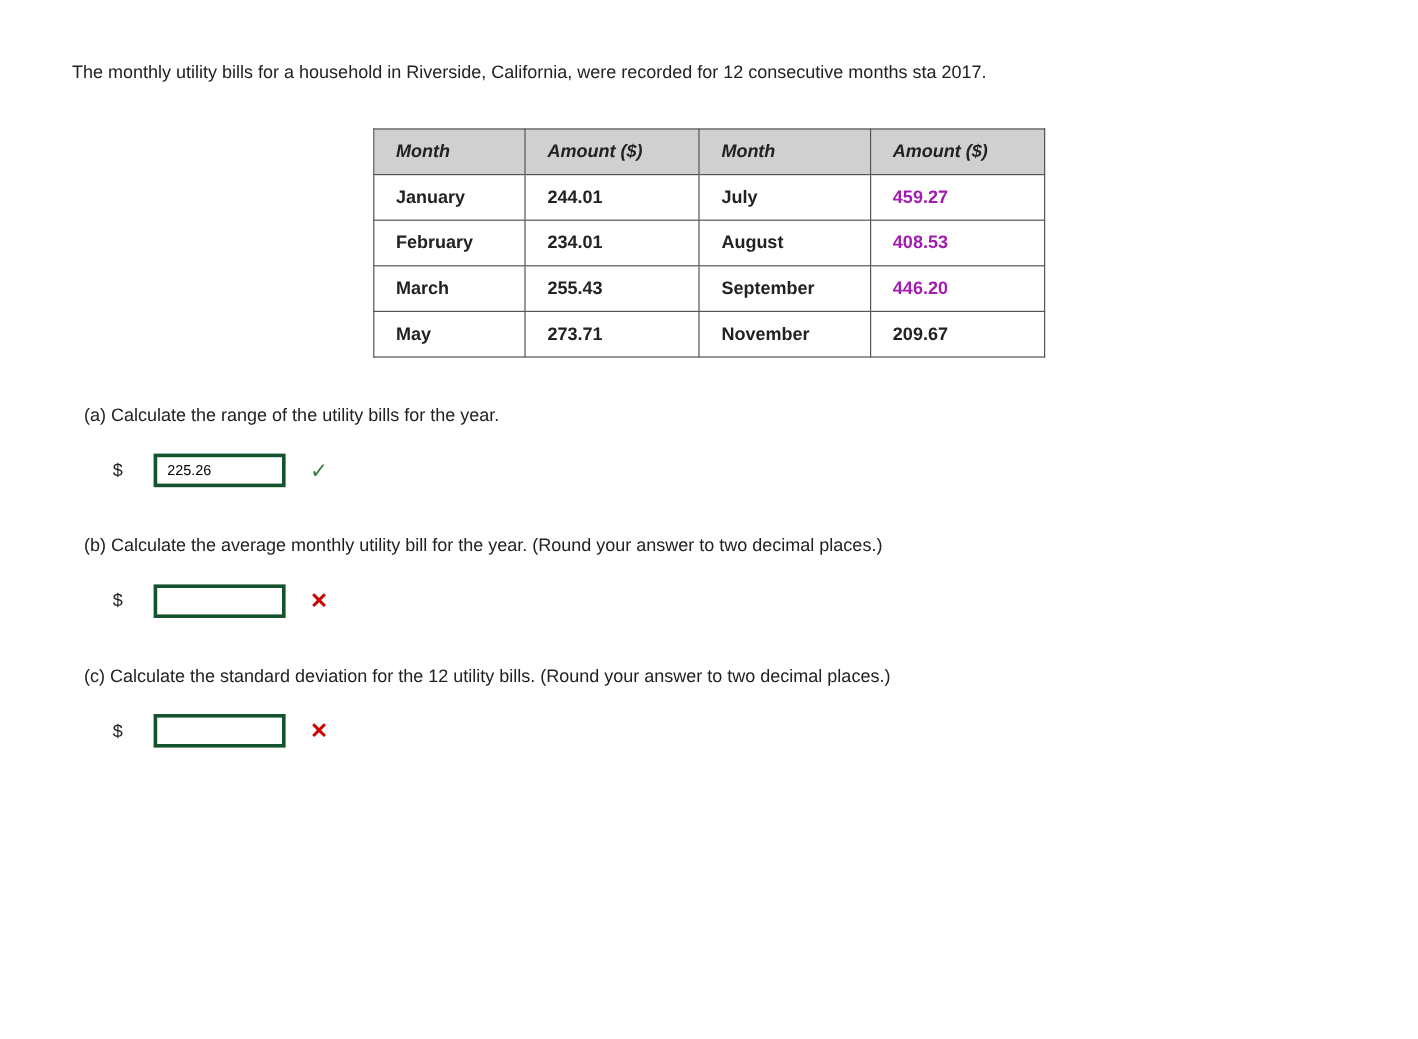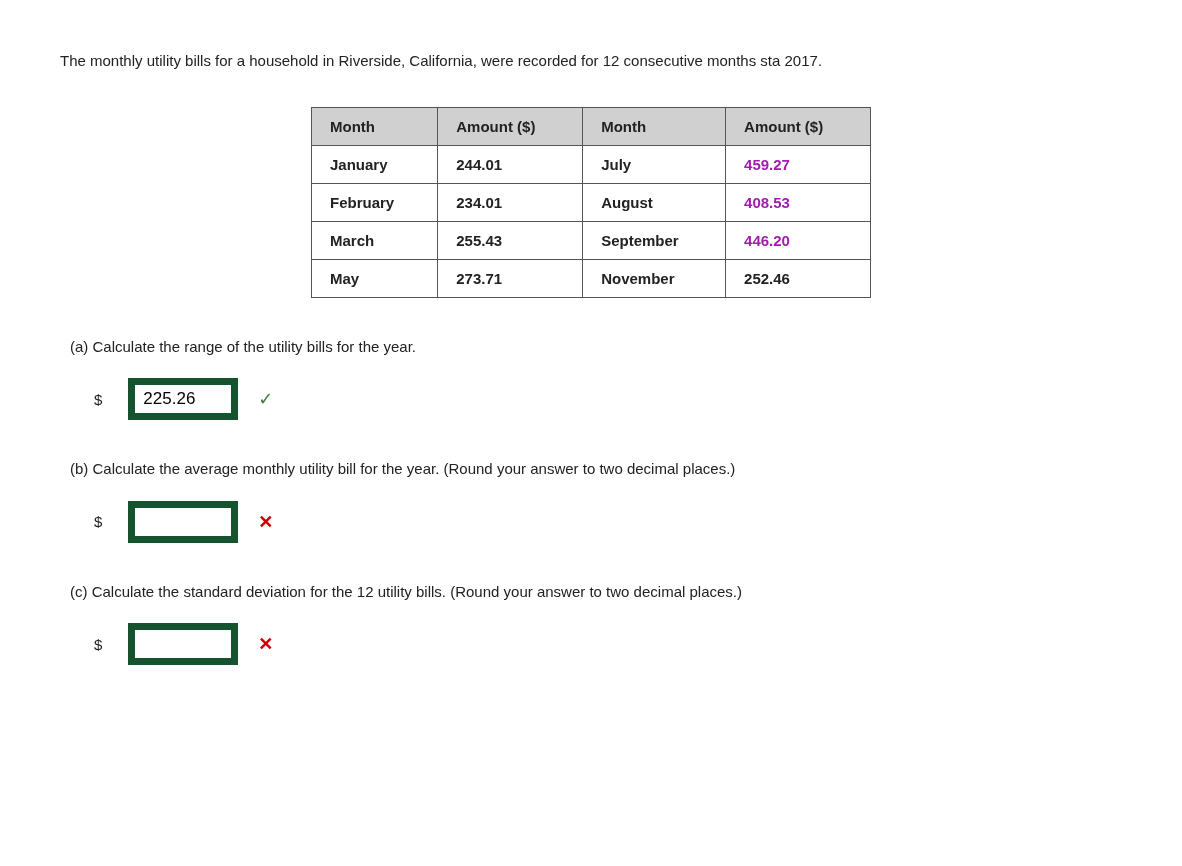--- a/index.html
+++ b/index.html
@@ -27,20 +27,21 @@
     }
     table th, table td {
       border: 1px solid #555;
       padding: 10px 18px;
       text-align: left;
     }
     table th {
       background: #d0d0d0;
       font-weight: bold;
       font-size: 15px;
+      font-style: italic;
     }
     table td {
       font-size: 15px;
       background: #fff;
       font-weight: bold;
     }
     .amount-col {
       text-align: left;
     }
     .red { color: #a21caf; }
@@ -51,23 +52,23 @@
       display: flex;
       align-items: center;
       gap: 6px;
       margin-top: 6px;
       margin-left: 24px;
     }
     .dollar-sign {
       font-size: 15px;
     }
     .answer-input {
-      border: 7px solid #14532d;
+      border: 3px solid #14532d;
       padding: 4px 8px;
-      font-size: 17px;
+      font-size: 12px;
       width: 110px;
       outline: none;
     }
     .check-icon {
       color: #3a7d44;
       font-size: 18px;
       margin-left: 4px;
     }
     .x-icon {
       color: #cc0000;
@@ -111,21 +112,21 @@
         <tr>
           <td>March</td>
           <td class="amount-col">255.43</td>
           <td>September</td>
           <td class="amount-col red">446.20</td>
         </tr>
         <tr>
           <td>May</td>
           <td class="amount-col">273.71</td>
           <td>November</td>
-          <td class="amount-col">252.46</td>
+          <td class="amount-col">209.67</td>
         </tr>
       </tbody>
   </table>
 </div>
 
 <div class="section">
   <p class="section-title">(a)   Calculate the range of the utility bills for the year.</p>
   <div class="answer-row">
     <span class="dollar-sign">$</span>
     <input class="answer-input" type="text" value="225.26" style="">

